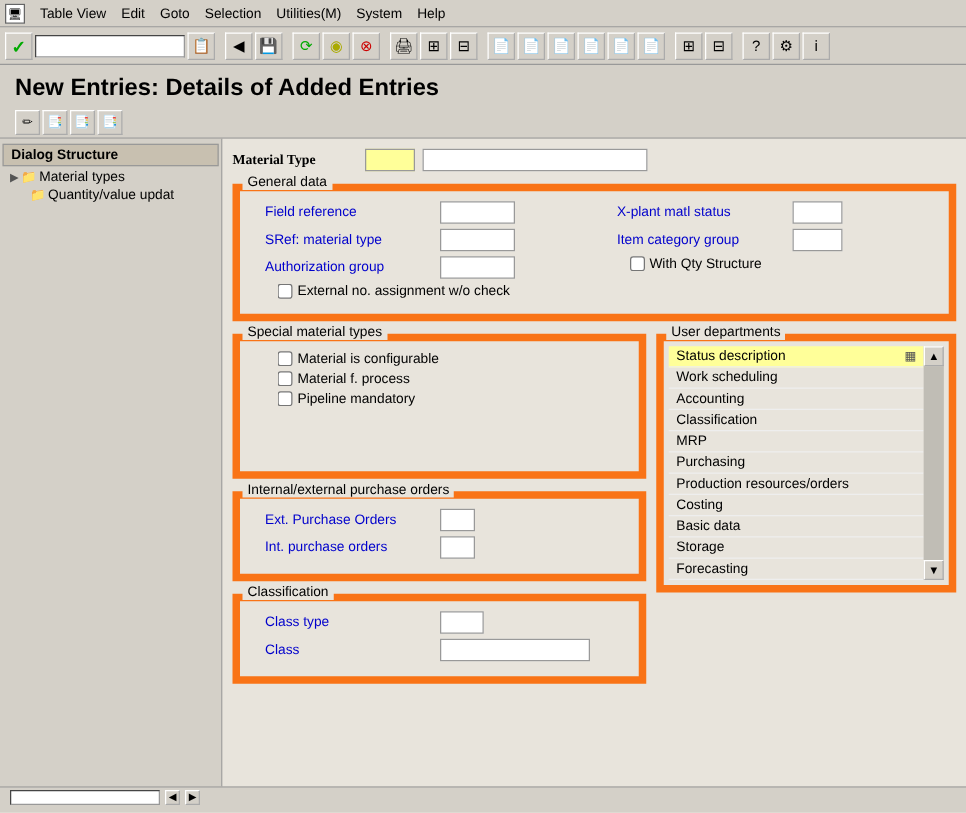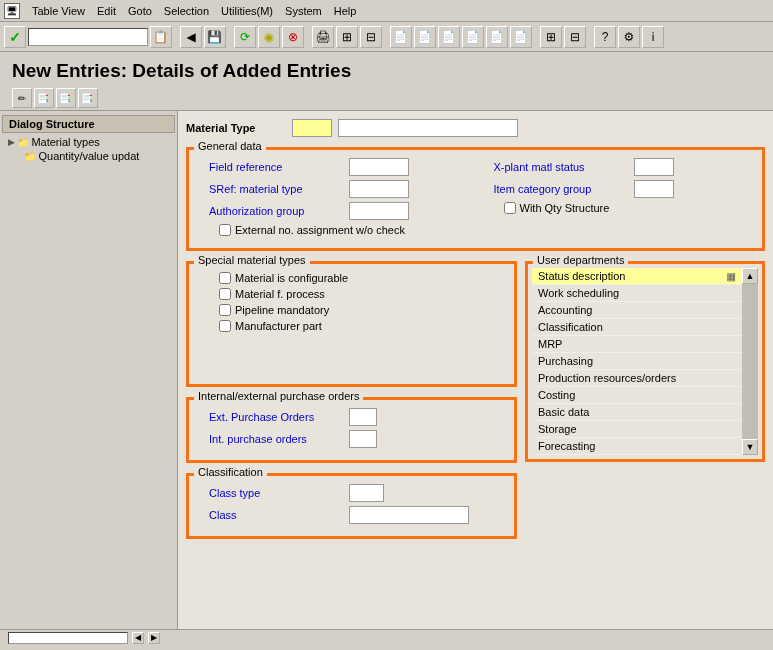--- a/index.html
+++ b/index.html
@@ -31,21 +31,21 @@
     .sidebar-title { background: #c8c0b0; padding: 2px 6px; font-size: 11px; font-weight: bold; border: 1px solid #999; margin: 0 2px 2px 2px; }
     .tree-item { padding: 1px 4px 1px 16px; cursor: pointer; display: flex; align-items: center; gap: 2px; }
     .tree-arrow { font-size: 9px; color: #555; }
     .tree-folder { font-size: 10px; color: #e8a000; }
 
     
     .content { flex: 1; background: #e8e4dc; padding: 8px; overflow-y: auto; }
 
     
     .mattype-row { display: flex; align-items: center; gap: 6px; margin-bottom: 8px; }
-    .mattype-label { font-size: 11px; font-weight: bold; min-width: 100px; }
+    .mattype-label { font-size: 11px; font-weight: bold; min-width: 100px; font-family: Liberation Serif, serif; }
     .input-yellow { background: #ffff99; border: 1px solid #999; height: 18px; width: 40px; }
     .input-normal { background: #fff; border: 1px solid #999; height: 18px; width: 180px; }
     .input-small { background: #fff; border: 1px solid #999; height: 18px; width: 60px; }
 
     .two-col { display: flex; gap: 12px; }
     .form-col { flex: 1; }
     .form-row { display: flex; align-items: center; margin-bottom: 4px; padding-left: 12px; }
     .form-label { min-width: 140px; color: #0000cc; font-size: 11px; }
     .checkbox-row { display: flex; align-items: center; gap: 4px; margin-bottom: 4px; font-size: 11px; padding-left: 22px; }
     input[type=checkbox] { width: 12px; height: 12px; }
@@ -58,21 +58,21 @@
     .dept-item.selected { background: #ffff99; }
     .dept-scrollbar { display: flex; flex-direction: column; width: 16px; background: #d4d0c8; }
     .scroll-btn { width: 16px; height: 16px; background: #d4d0c8; border: 1px outset #fff; display: flex; align-items: center; justify-content: center; cursor: pointer; font-size: 9px; }
     .scroll-track { flex: 1; background: #c0bdb5; }
 
     
     .dept-scroll-area { display: flex; }
     .dept-items-col { flex: 1; }
 
     .section-wrapper { position: relative; margin-top: 10px; }
-    .section-border { border: 3px solid #f97316; padding: 8px 8px 8px 8px; }
+    .section-border { border: 6px solid #f97316; padding: 8px 8px 8px 8px; }
     .section-legend { position: absolute; top: -7px; left: 8px; background: #e8e4dc; padding: 0 4px; font-size: 11px; }
   </style>
 </head>
 <body>
 
 <div class="menu-bar">
   <div class="app-icon">🖥</div>
   <span class="menu-item">Table View</span>
   <span class="menu-item">Edit</span>
   <span class="menu-item">Goto</span>
@@ -197,24 +197,20 @@
               <span>Material is configurable</span>
             </div>
             <div class="checkbox-row">
               <input type="checkbox" style="">
               <span>Material f. process</span>
             </div>
             <div class="checkbox-row">
               <input type="checkbox" style="">
               <span>Pipeline mandatory</span>
             </div>
-            <div class="checkbox-row">
-              <input type="checkbox" style="">
-              <span>Manufacturer part</span>
-            </div>
             <div style="height: 40px;"></div>
           </div>
         </div>
 
         <div class="section-wrapper">
           <div class="section-border">
             <div class="section-legend">Internal/external purchase orders</div>
             <div class="form-row">
               <span class="form-label" style="color:#0000cc;">Ext. Purchase Orders</span>
               <input type="text" class="input-small" style="width: 28px;">

